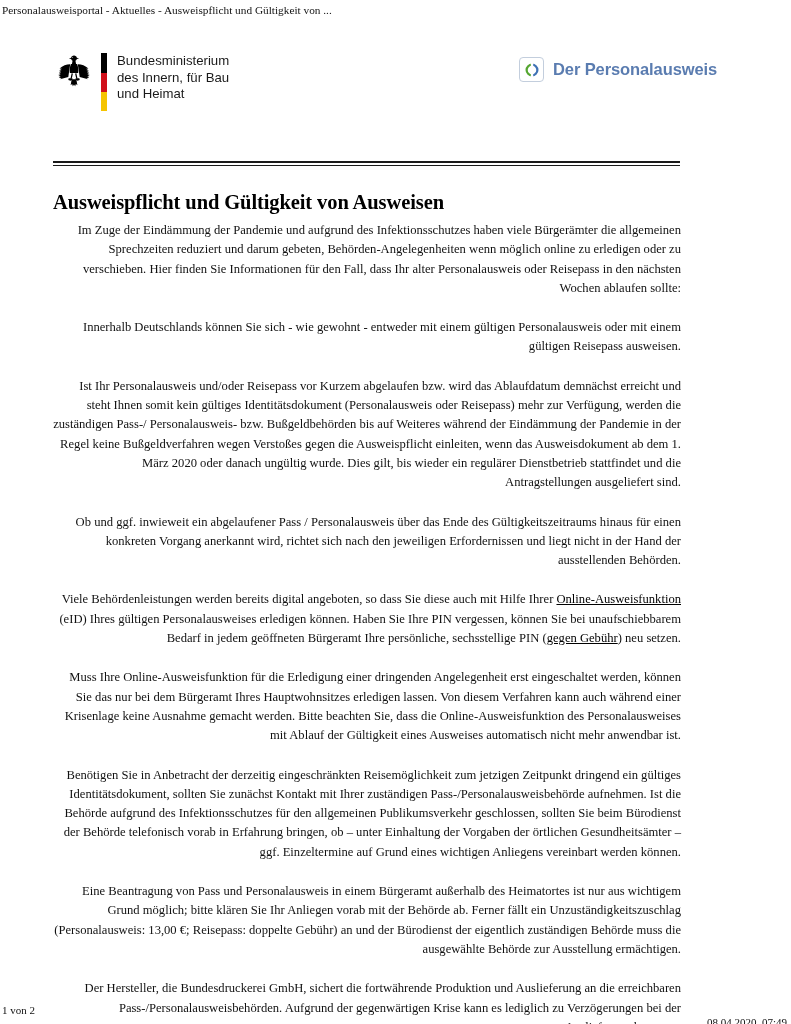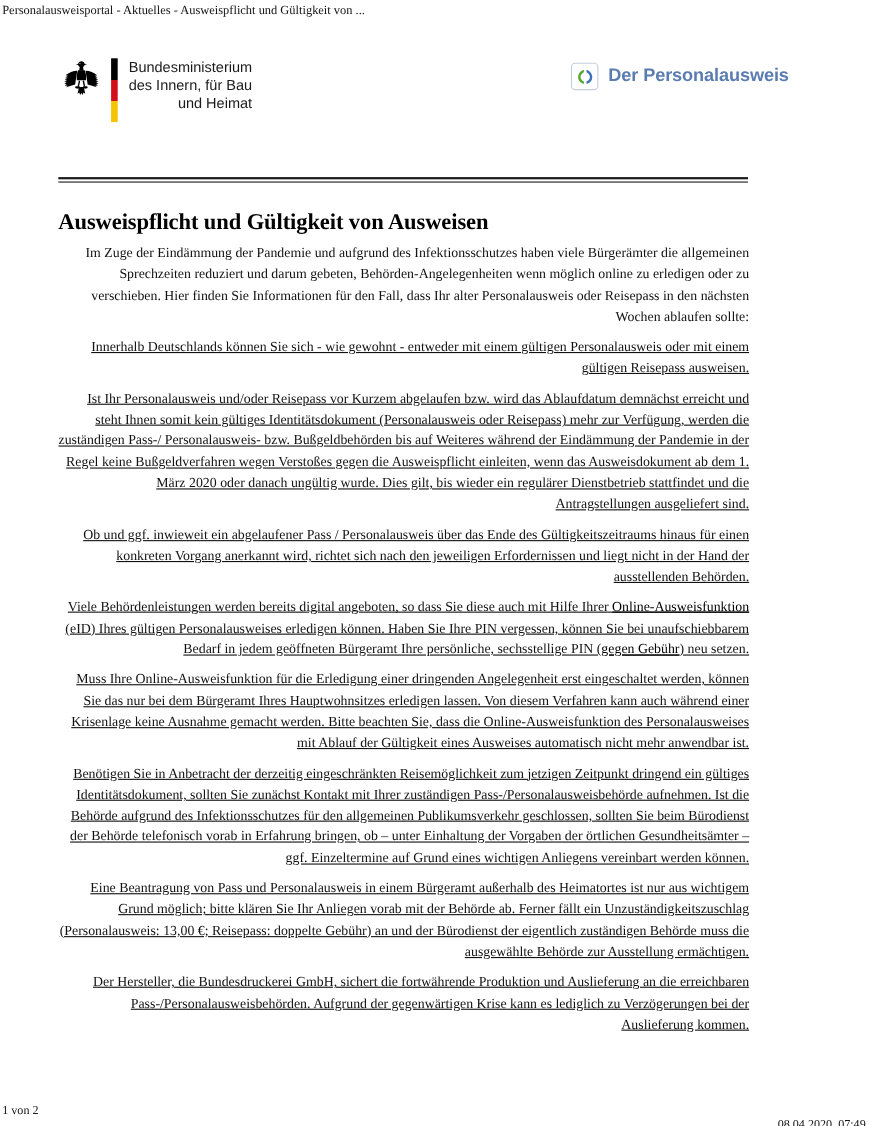--- a/index.html
+++ b/index.html
@@ -50,21 +50,20 @@
     height: 1024px;
   }
 
   
   .logo-row {
     position: absolute;
     top: 48px;
     left: 0;
     width: 791px;
     height: 70px;
-    text-align: right;
   }
 
   .bmi-logo {
     position: absolute;
     left: 55px;
     top: 4px;
     display: flex;
     align-items: flex-start;
   }
   .eagle {
@@ -161,21 +160,21 @@
     letter-spacing: -0.1px;
     color: #000000;
   }
   p.para {
     margin: 0;
     font-size: 12.6px;
     line-height: 19.3px;
     text-align: right;
     color: #111111;
   }
-  p.para + p.para { margin-top: 8px; text-decoration: underline; }
+  p.para + p.para { margin-top: 20px; }
 
   a.doclink {
     color: #000000;
     text-decoration: underline;
   }
 
   
   .print-footer {
     position: absolute;
     left: 0;

